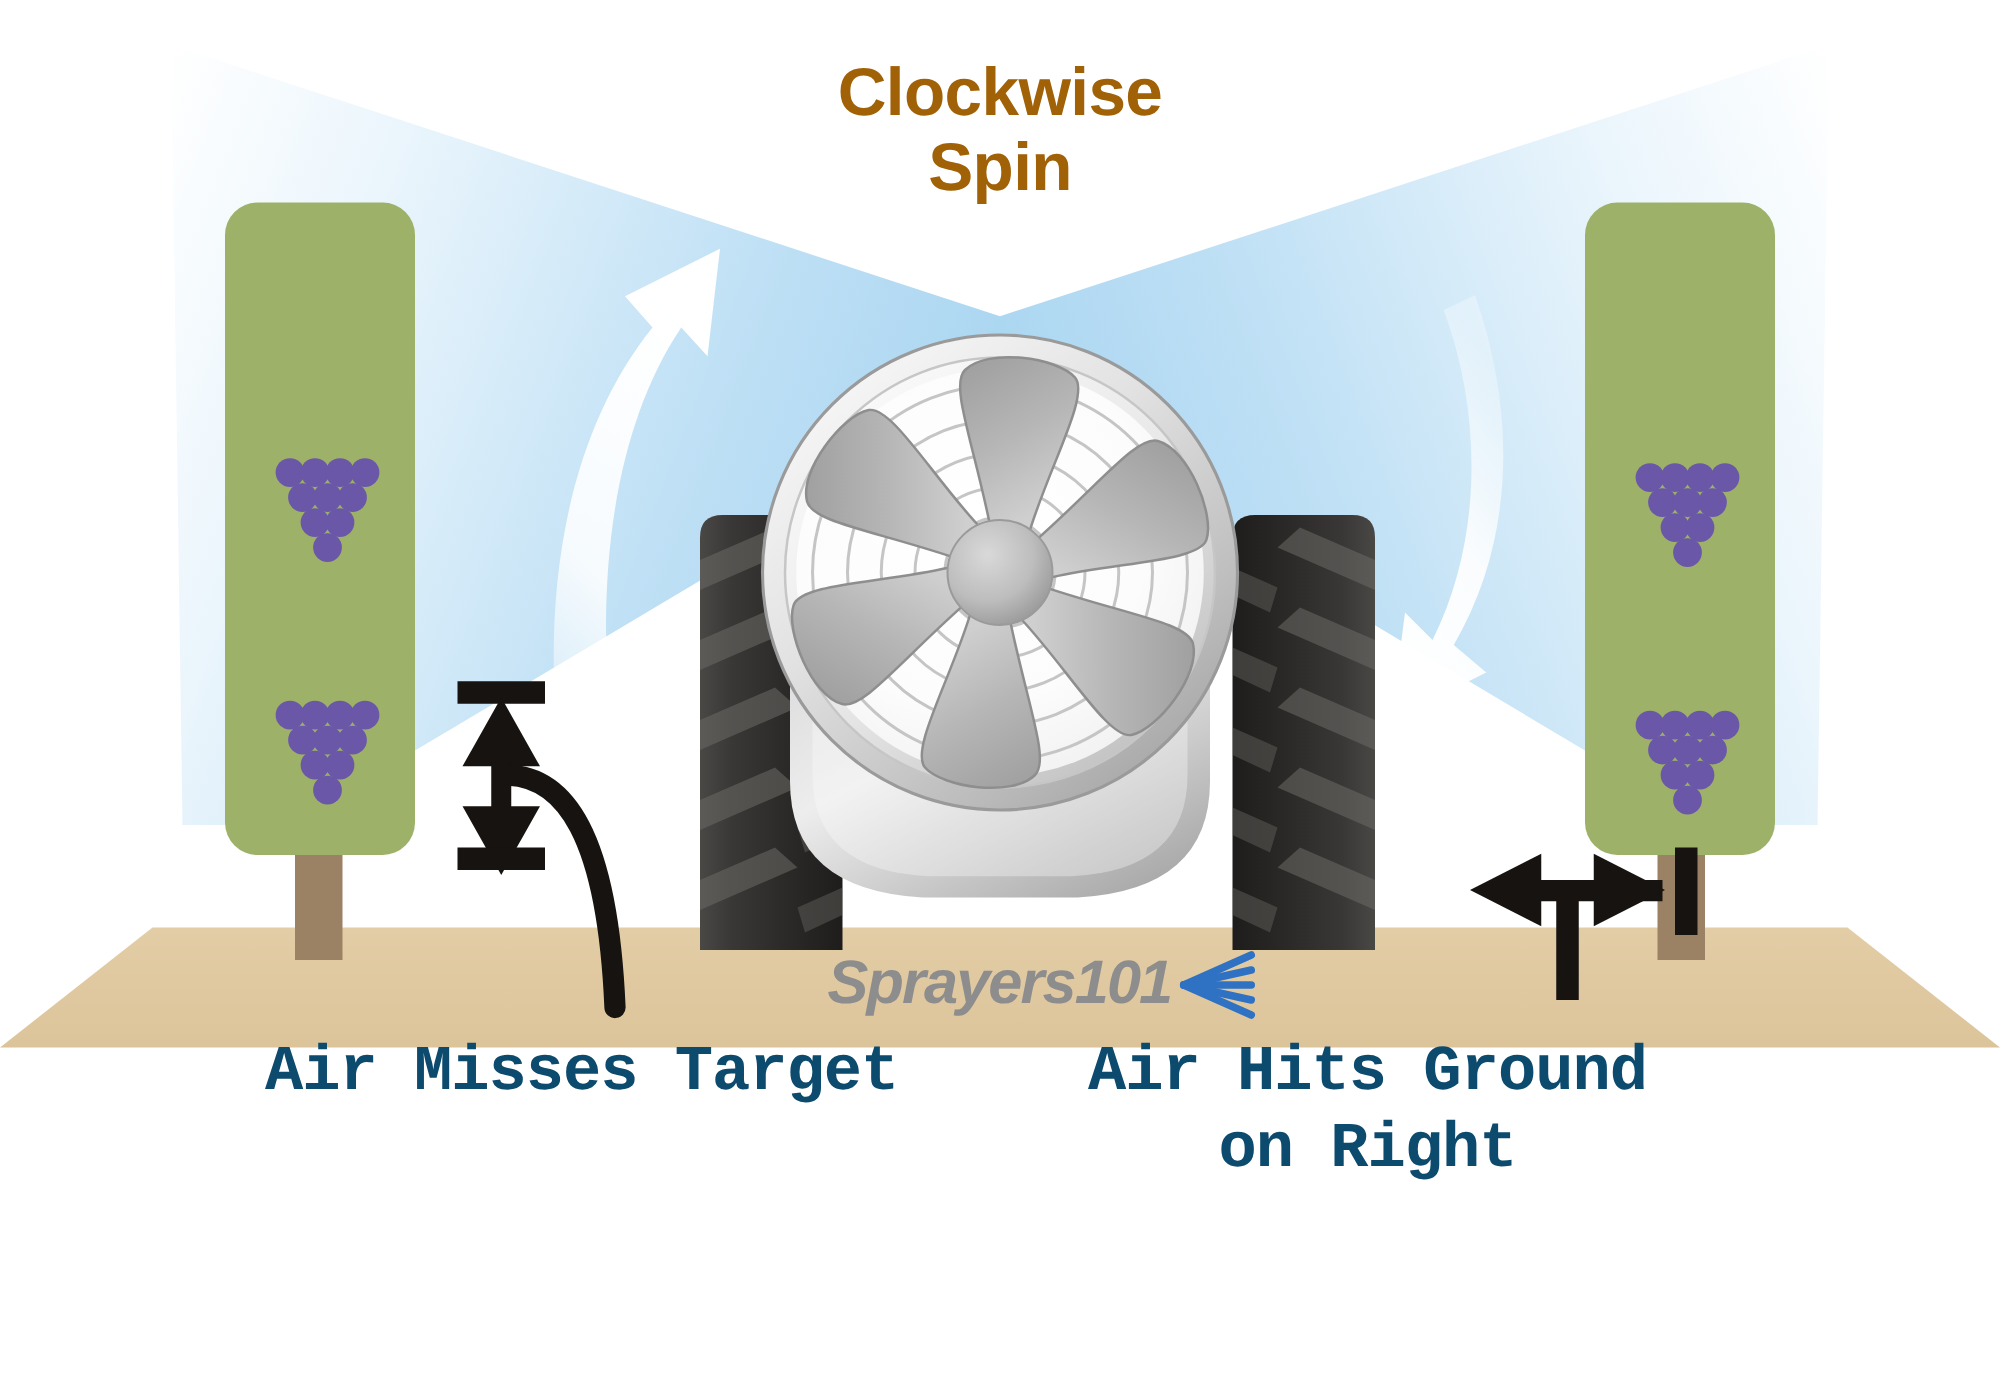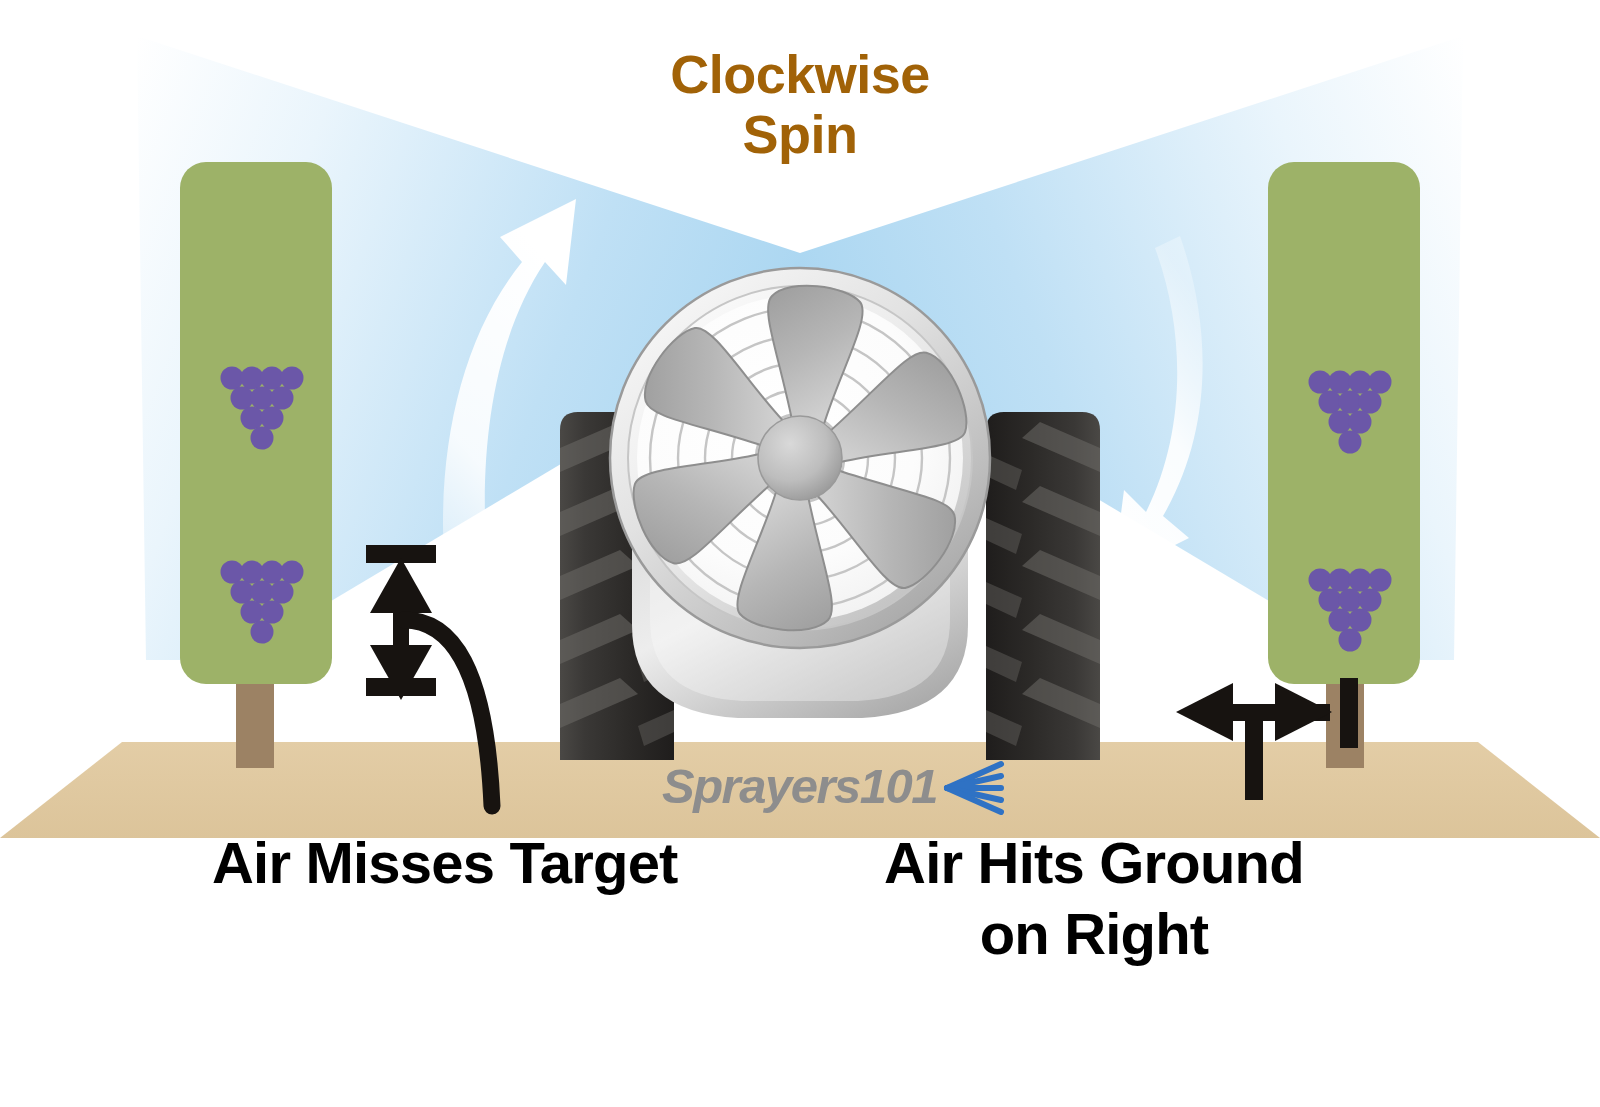--- a/index.html
+++ b/index.html
@@ -35,26 +35,26 @@
   .title-line {
     font-family: "Liberation Sans", sans-serif;
     font-weight: bold;
     font-size: 54px;
     line-height: 1.12;
     letter-spacing: -0.5px;
     color: #a16207;
   }
   .caption {
     position: absolute;
-    font-family: Liberation Sans, sans-serif;
+    font-family: Liberation Mono, monospace;
     font-weight: bold;
-    font-size: 58px;
+    font-size: 51px;
     line-height: 1.22;
     letter-spacing: -0.8px;
-    color: #000000;
+    color: #0c4a6e;
   }
   .caption-left {
     left: 212px;
     top: 828px;
     text-align: left;
     width: 620px;
   }
   .caption-right {
     right: 196px;
     top: 828px;

